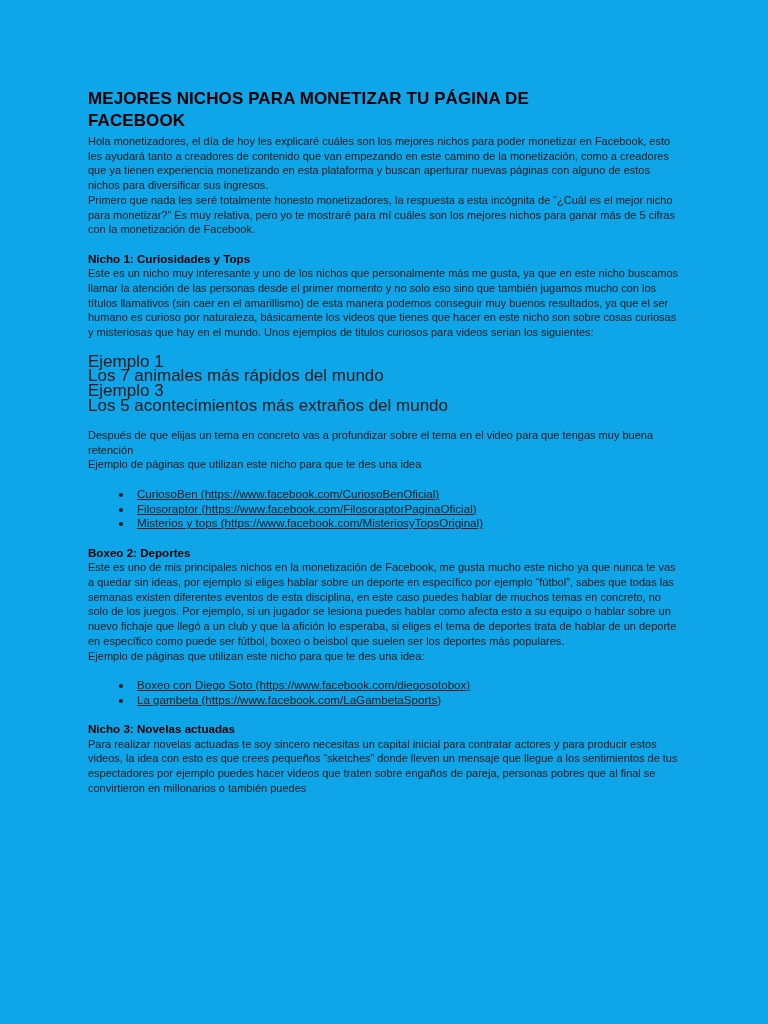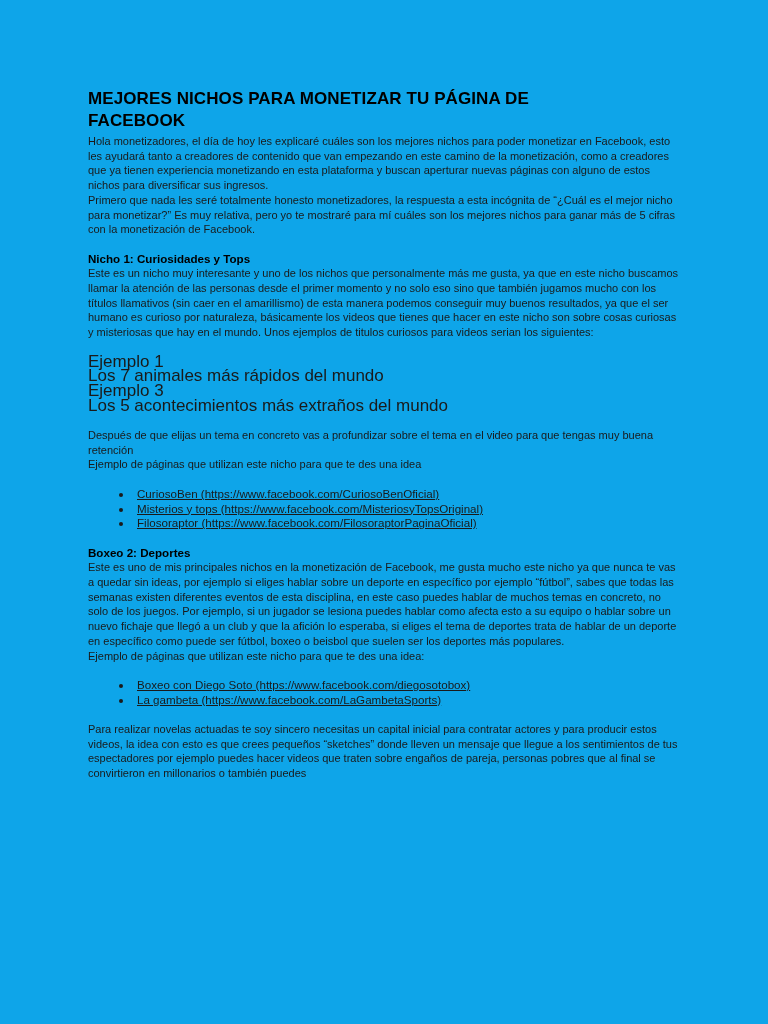--- a/index.html
+++ b/index.html
@@ -113,25 +113,25 @@
 
   <div class="spacer"></div>
 
   <ul class="link-list">
     <li>
       <span class="bullet-dot"></span>
       <span>CuriosoBen (https://www.facebook.com/CuriosoBenOficial)</span>
     </li>
     <li>
       <span class="bullet-dot"></span>
-      <span>Misterios y tops (https://www.facebook.com/MisteriosyTopsOriginal)</span>
+      <span>Filosoraptor (https://www.facebook.com/FilosoraptorPaginaOficial)</span>
     </li>
     <li>
       <span class="bullet-dot"></span>
-      <span>Filosoraptor (https://www.facebook.com/FilosoraptorPaginaOficial)</span>
+      <span>Misterios y tops (https://www.facebook.com/MisteriosyTopsOriginal)</span>
     </li>
   </ul>
 
   <div class="spacer"></div>
 
   <p class="section-head">Boxeo 2: Deportes</p>
 
   <p class="para">Este es uno de mis principales nichos en la monetización de Facebook, me gusta mucho este nicho ya que nunca te vas a quedar sin ideas, por ejemplo si eliges hablar sobre un deporte en específico por ejemplo “fútbol”, sabes que todas las semanas existen diferentes eventos de esta disciplina, en este caso puedes hablar de muchos temas en concreto, no solo de los juegos. Por ejemplo, si un jugador se lesiona puedes hablar como afecta esto a su equipo o hablar sobre un nuevo fichaje que llegó a un club y que la afición lo esperaba, si eliges el tema de deportes trata de hablar de un deporte en específico como puede ser fútbol, boxeo o beisbol que suelen ser los deportes más populares.</p>
 
   <p class="para">Ejemplo de páginas que utilizan este nicho para que te des una idea:</p>
@@ -144,16 +144,17 @@
       <span>Boxeo con Diego Soto (https://www.facebook.com/diegosotobox)</span>
     </li>
     <li>
       <span class="bullet-dot"></span>
       <span>La gambeta (https://www.facebook.com/LaGambetaSports)</span>
     </li>
   </ul>
 
   <div class="spacer"></div>
 
+  <p class="section-head">Nicho 3: Novelas actuadas</p>
 
   <p class="para">Para realizar novelas actuadas te soy sincero necesitas un capital inicial para contratar actores y para producir estos videos, la idea con esto es que crees pequeños “sketches” donde lleven un mensaje que llegue a los sentimientos de tus espectadores por ejemplo puedes hacer videos que traten sobre engaños de pareja, personas pobres que al final se convirtieron en millonarios o también puedes</p>
 
 </div>
 
 </body></html>

